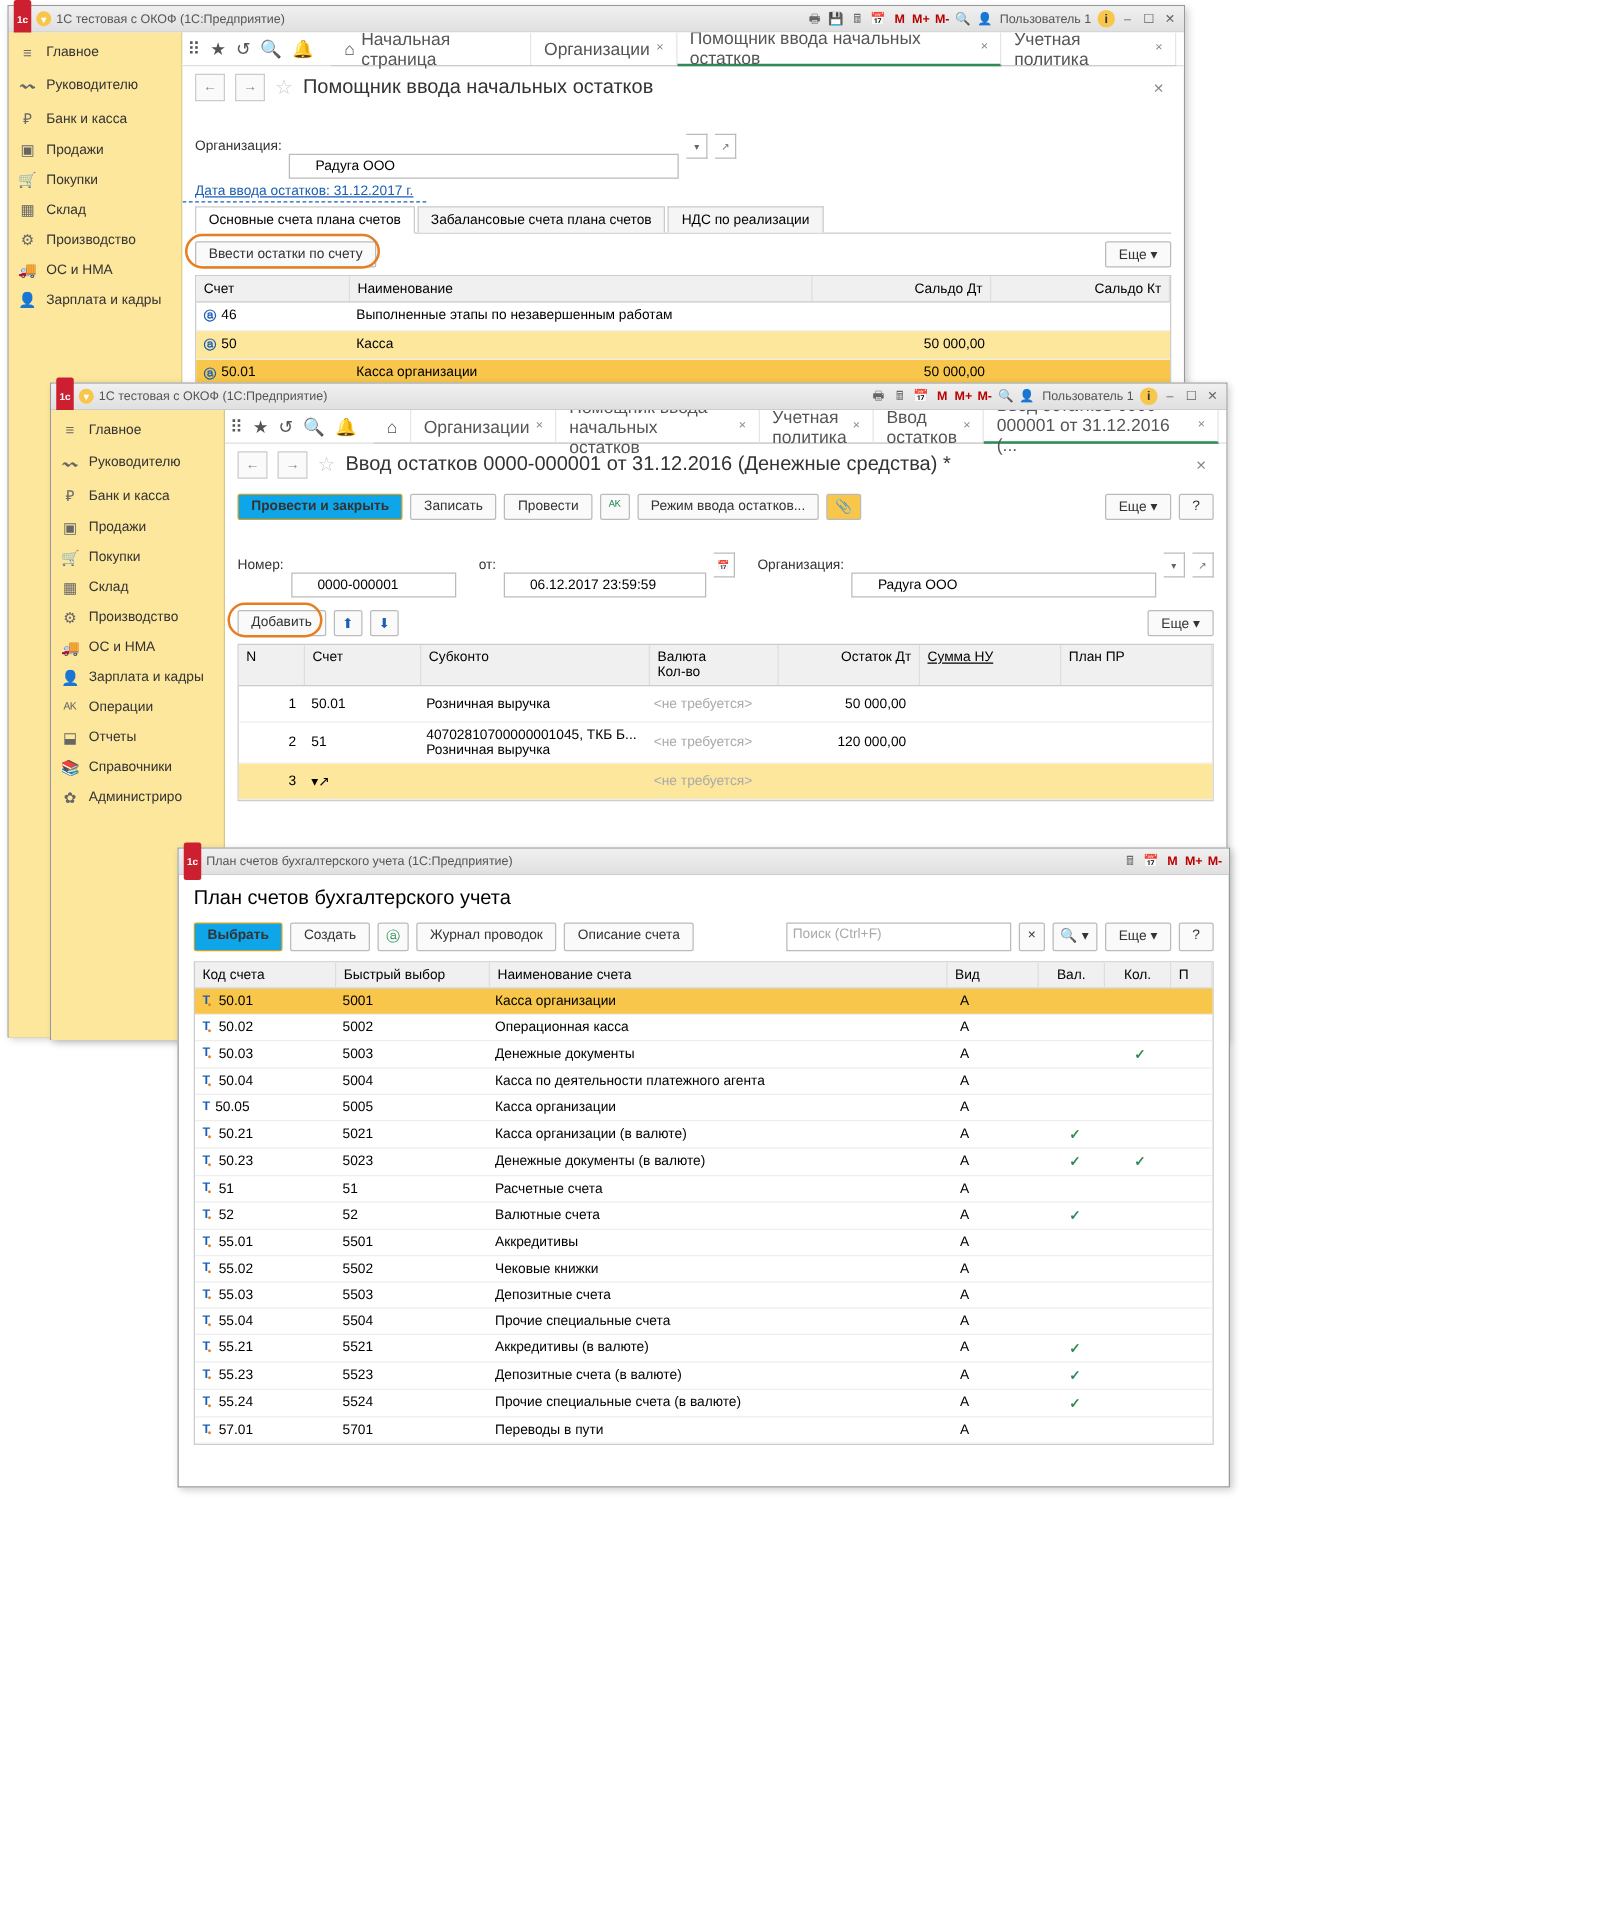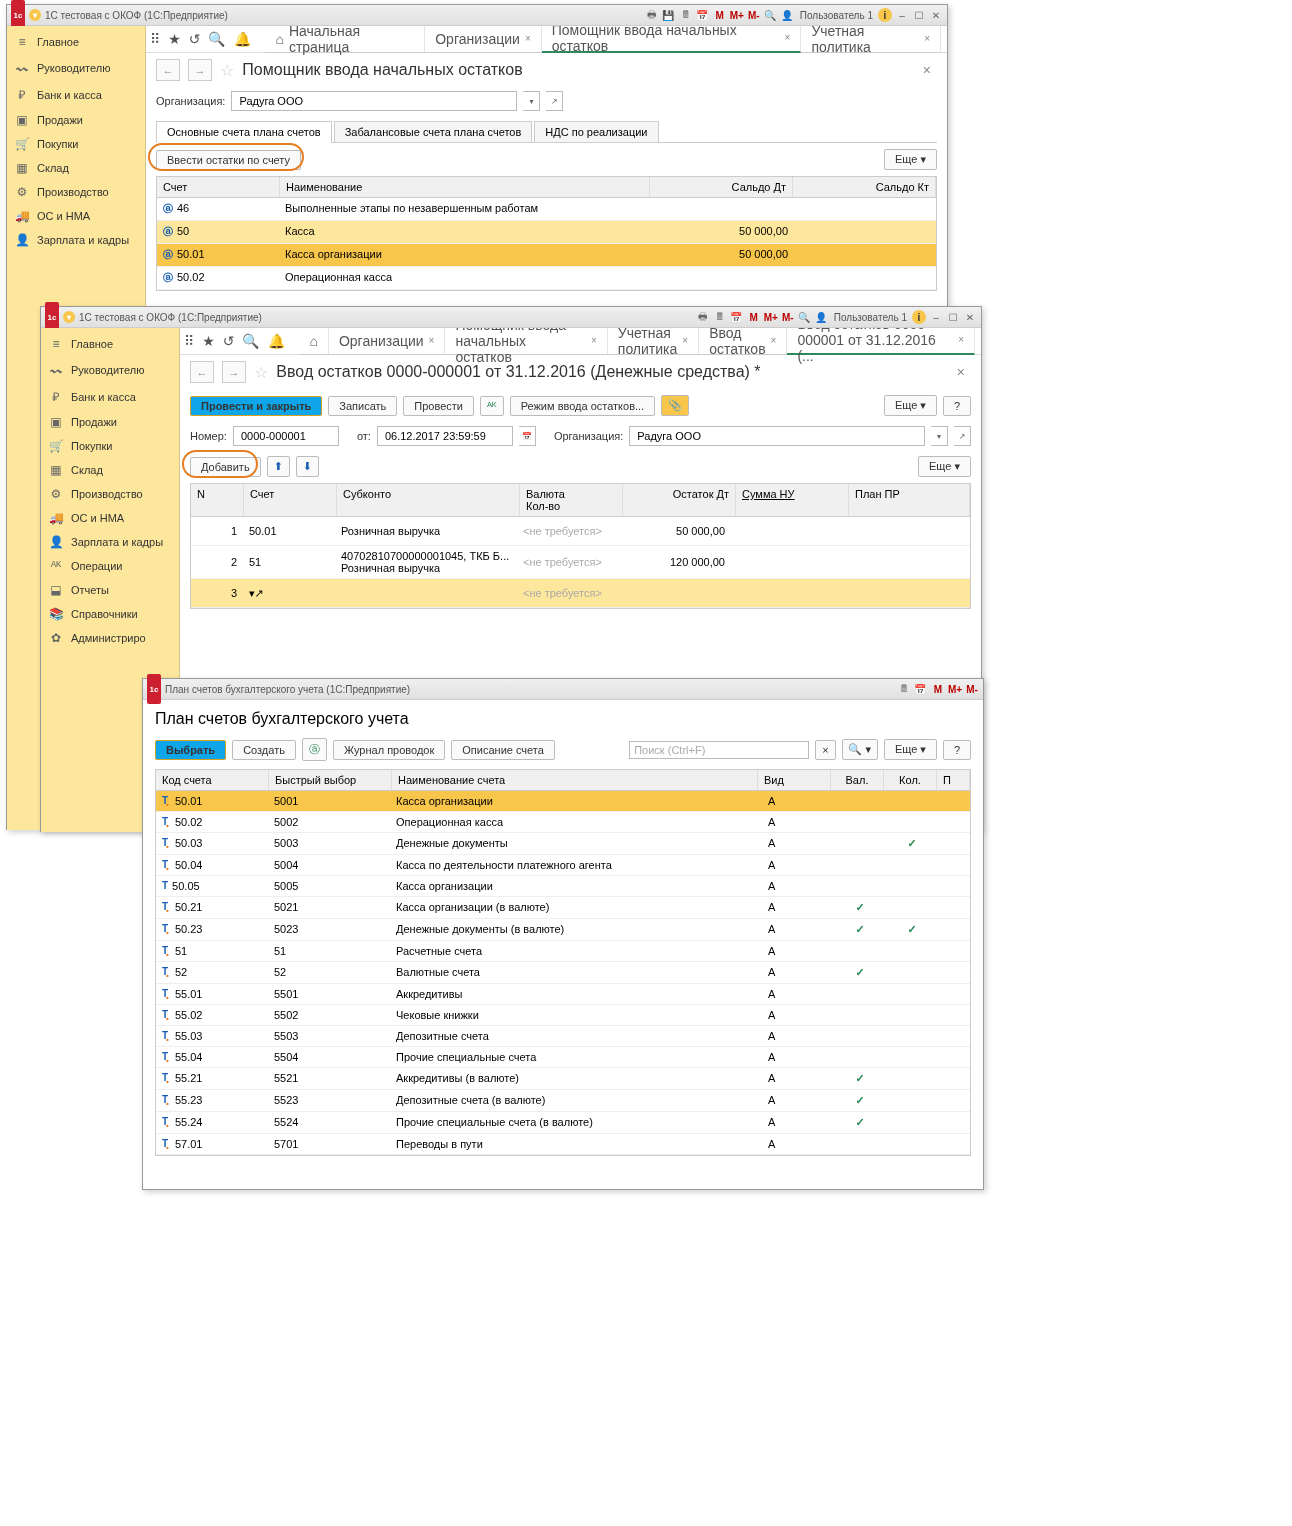--- a/index.html
+++ b/index.html
@@ -25,27 +25,27 @@
 .sidebar .item{padding:5px 8px;display:flex;align-items:center;gap:8px;font-size:11px;color:#333;}
 .sidebar .item .ico{width:14px;text-align:center;color:#666;font-size:12px;}
 .content{flex:1;background:#fff;overflow:hidden;}
 .pagebar{display:flex;align-items:center;padding:6px 10px;gap:8px;}
 .navbtn{width:22px;height:20px;border:1px solid #ccc;background:#fafafa;display:flex;align-items:center;justify-content:center;color:#888;font-size:11px;}
 .star{color:#ccc;font-size:16px;}
 .pagetitle{font-size:16px;color:#333;}
 .closebtn{margin-left:auto;color:#888;font-size:14px;padding:0 6px;}
 .formrow{display:flex;align-items:center;padding:4px 10px;gap:6px;font-size:11px;}
 .formrow label{color:#333;}
-.formrow .input{border:1px solid #bbb;height:18px;padding:0 7px;display:flex;align-items:center;background:#fff;}
+.formrow .input{border:1px solid #bbb;height:18px;padding:0 20px;display:flex;align-items:center;background:#fff;margin-top:32px;}
 .formrow .dd{width:16px;height:18px;border:1px solid #bbb;border-left:none;display:flex;align-items:center;justify-content:center;font-size:8px;color:#666;}
 .link{color:#1a5fb4;text-decoration:underline;dotted;border-bottom:1px dashed #1a5fb4;padding:2px 10px;font-size:11px;}
 .subtabs{display:flex;margin:6px 10px 0 10px;border-bottom:1px solid #ccc;}
 .subtab{padding:4px 10px;border:1px solid #ccc;border-bottom:none;background:#f5f5f5;font-size:11px;margin-right:2px;}
 .subtab.active{background:#fff;border-bottom:1px solid #fff;margin-bottom:-1px;}
-.btnrow{display:flex;align-items:center;padding:6px 10px;gap:6px;}
+.btnrow{display:flex;padding:6px 10px;gap:6px;}
 .btn{border:1px solid #bbb;background:#fafafa;padding:3px 10px;font-size:11px;color:#333;border-radius:2px;}
 .btn.yellow{background:#0ea5e9;border-color:#d4a020;font-weight:bold;}
 .btn.ico{padding:3px 6px;}
 .highlight{position:absolute;border:2px solid #e67e22;border-radius:14px;pointer-events:none;}
 .table{margin:0 10px;border:1px solid #ccc;}
 .thead{display:flex;background:#f0f0f0;border-bottom:1px solid #ccc;font-size:11px;}
 .thead>div{padding:4px 6px;border-right:1px solid #ddd;}
 .trow{display:flex;border-bottom:1px solid #eee;font-size:11px;}
 .trow>div{padding:4px 6px;}
 .trow.sel{background:#fde79c;}
@@ -171,20 +171,21 @@
         <span class="star">☆</span>
         <span class="pagetitle">Помощник ввода начальных остатков</span>
         <span class="closebtn">×</span>
       </div>
       <div class="formrow">
         <label>Организация:</label>
         <span class="input" style="width:270px;">Радуга ООО</span>
         <span class="dd">▾</span>
         <span class="dd">↗</span>
       </div>
+      <div><a class="link">Дата ввода остатков: 31.12.2017 г.</a></div>
       <div class="subtabs">
         <div class="subtab active">Основные счета плана счетов</div>
         <div class="subtab">Забалансовые счета плана счетов</div>
         <div class="subtab">НДС по реализации</div>
       </div>
       <div class="btnrow" style="position:relative;">
         <span class="btn">Ввести остатки по счету</span>
         <div class="highlight" style="left:2px;top:0px;width:152px;height:24px;"></div>
         <span class="btn right"><span>Еще</span> ▾</span>
       </div>

